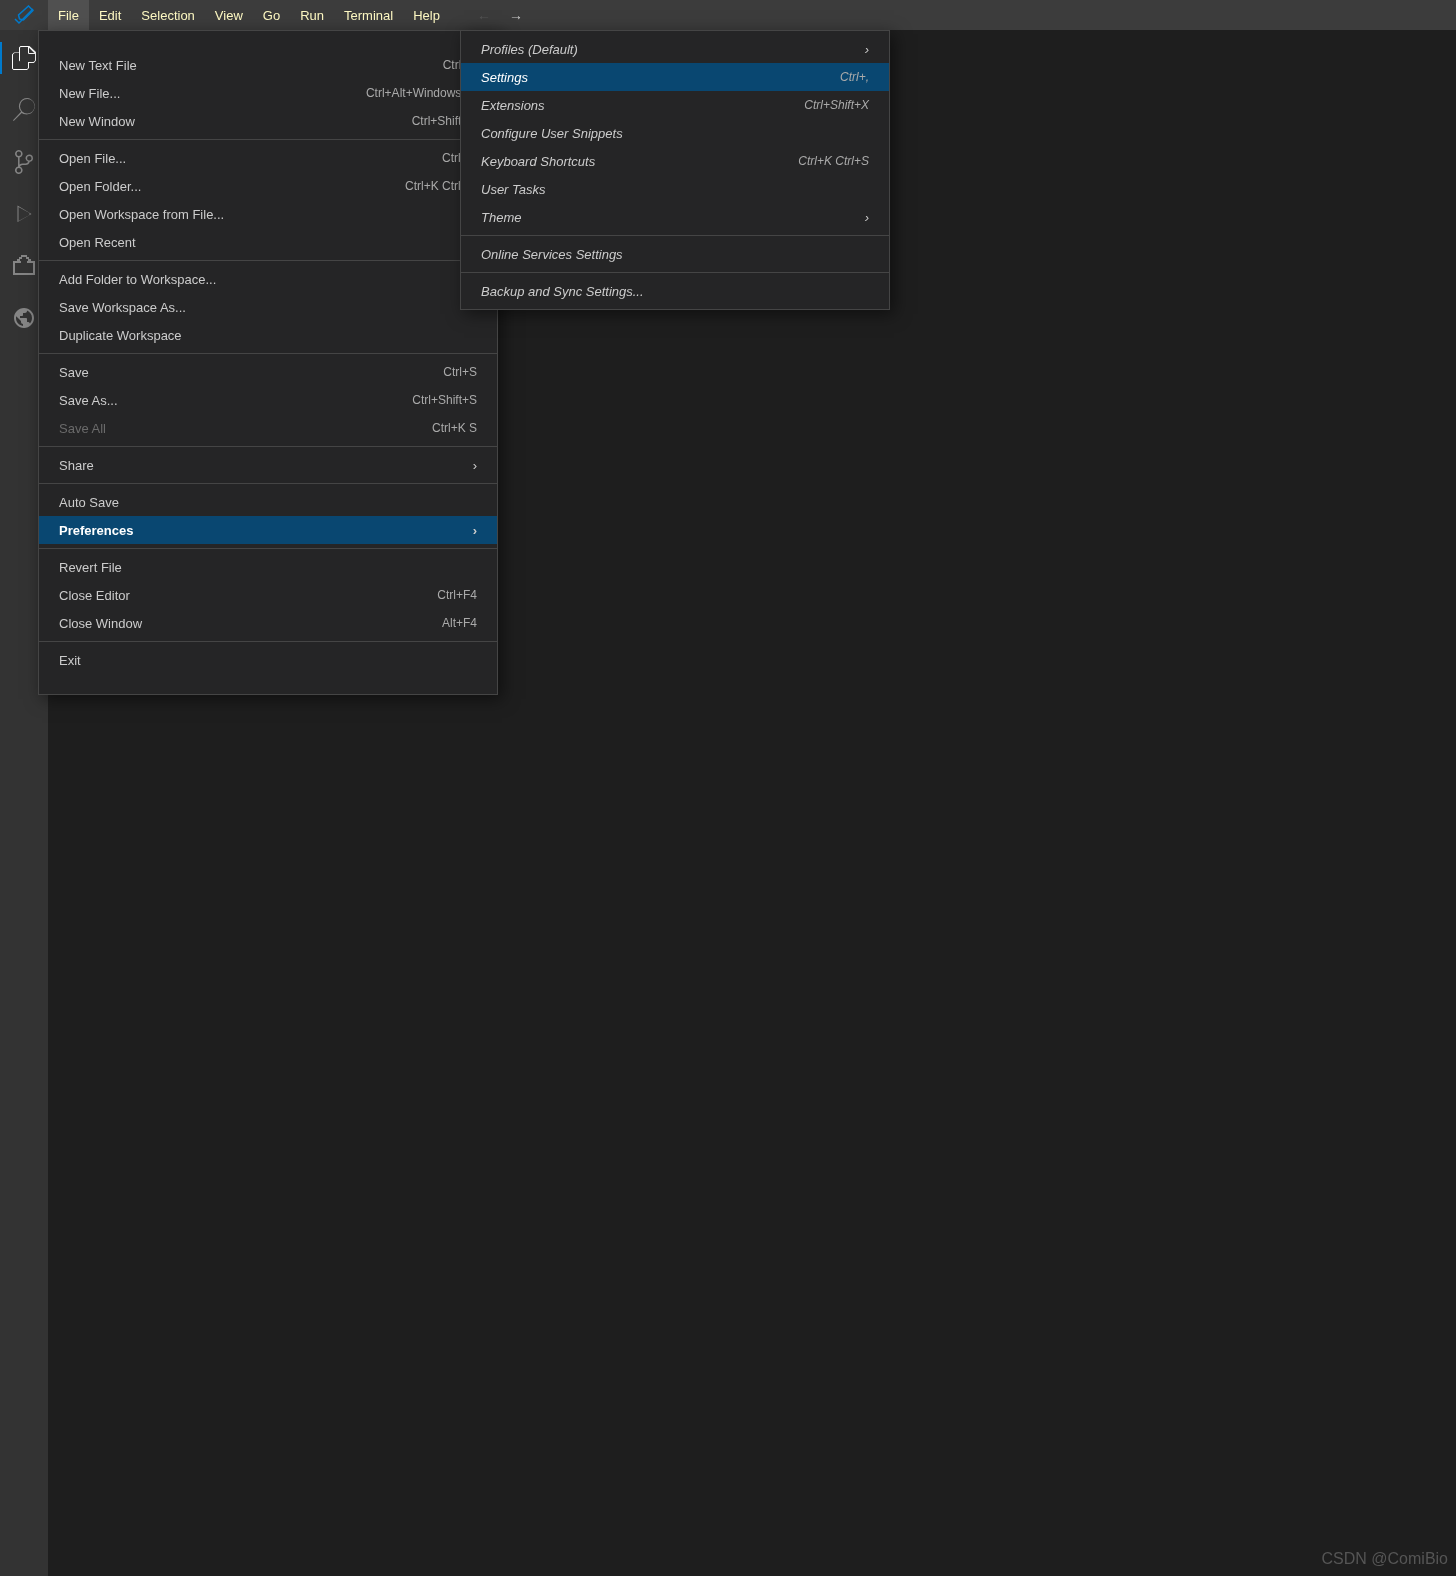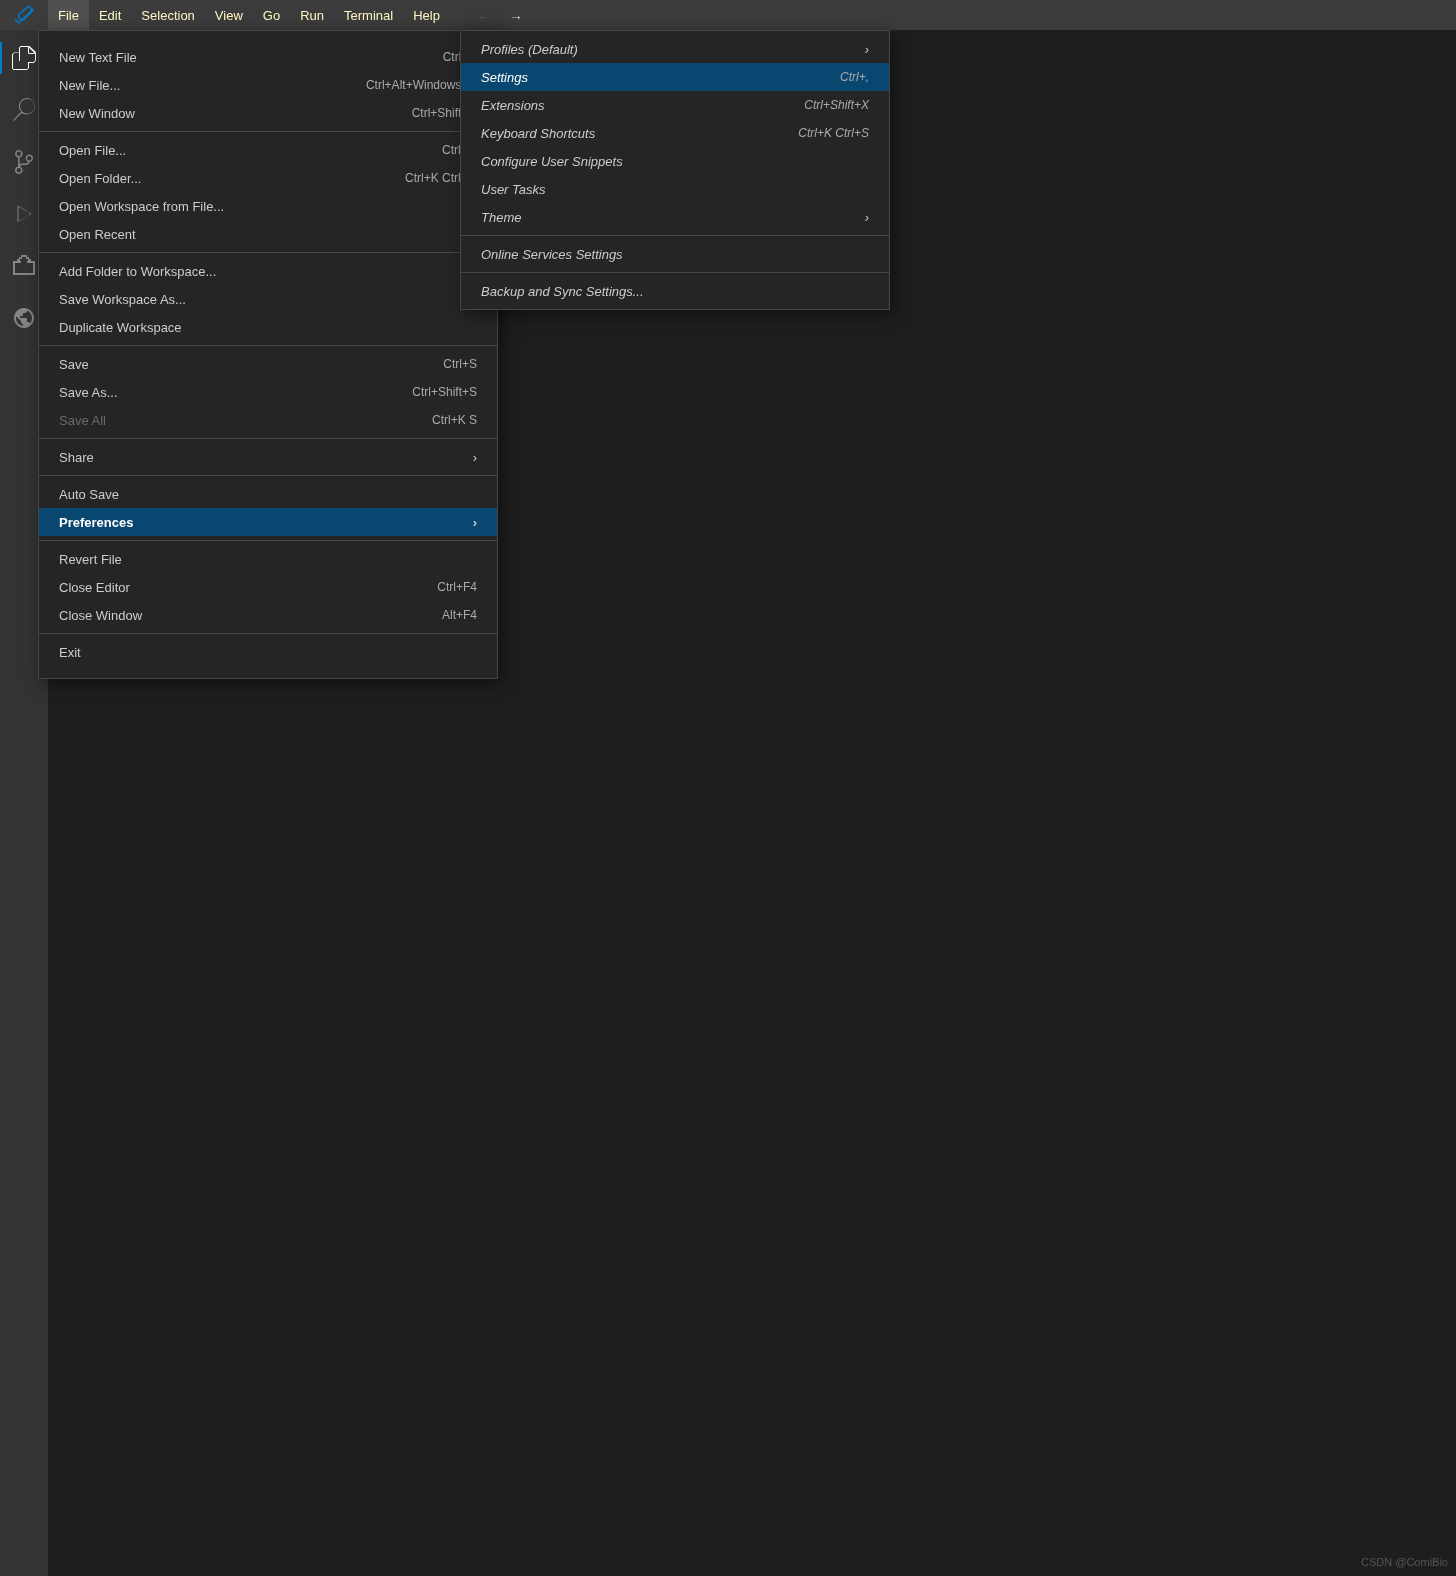--- a/index.html
+++ b/index.html
@@ -175,21 +175,21 @@
     
     .file-menu {
       position: absolute;
       top: 30px;
       left: 38px;
       width: 460px;
       background: #252526;
       border: 1px solid #454545;
       box-shadow: 4px 4px 16px rgba(0,0,0,0.5);
       z-index: 20;
-      padding: 12px 0;
+      padding: 20px 0;
     }
 
     .menu-item {
       display: flex;
       align-items: center;
       justify-content: space-between;
       padding: 6px 20px 6px 20px;
       cursor: pointer;
       color: #cccccc;
       font-size: 13px;
@@ -240,21 +240,21 @@
       height: 1px;
       background: #454545;
       margin: 4px 0;
     }
 
     
     .watermark {
       position: absolute;
       bottom: 8px;
       right: 8px;
-      font-size: 11px;
+      font-size: 16px;
       color: #555;
     }
 
     
     .menu-item.preferences-row {
       background: #094771;
       color: #ffffff;
       font-weight: 600;
     }
 
@@ -439,27 +439,27 @@
   </div>
   <div class="submenu-item settings-row">
     <span class="menu-item-label">Settings</span>
     <span class="menu-item-shortcut">Ctrl+,</span>
   </div>
   <div class="submenu-item">
     <span class="menu-item-label">Extensions</span>
     <span class="menu-item-shortcut">Ctrl+Shift+X</span>
   </div>
   <div class="submenu-item">
+    <span class="menu-item-label">Configure User Snippets</span>
+  </div>
+  <div class="submenu-item">
     <span class="menu-item-label">Keyboard Shortcuts</span>
     <span class="menu-item-shortcut">Ctrl+K Ctrl+S</span>
   </div>
   <div class="submenu-item">
-    <span class="menu-item-label">Configure User Snippets</span>
-  </div>
-  <div class="submenu-item">
     <span class="menu-item-label">User Tasks</span>
   </div>
   <div class="submenu-item">
     <span class="menu-item-label">Theme</span>
     <span class="menu-item-arrow">›</span>
   </div>
   <div class="submenu-separator"></div>
   <div class="submenu-item">
     <span class="menu-item-label">Online Services Settings</span>
   </div>

